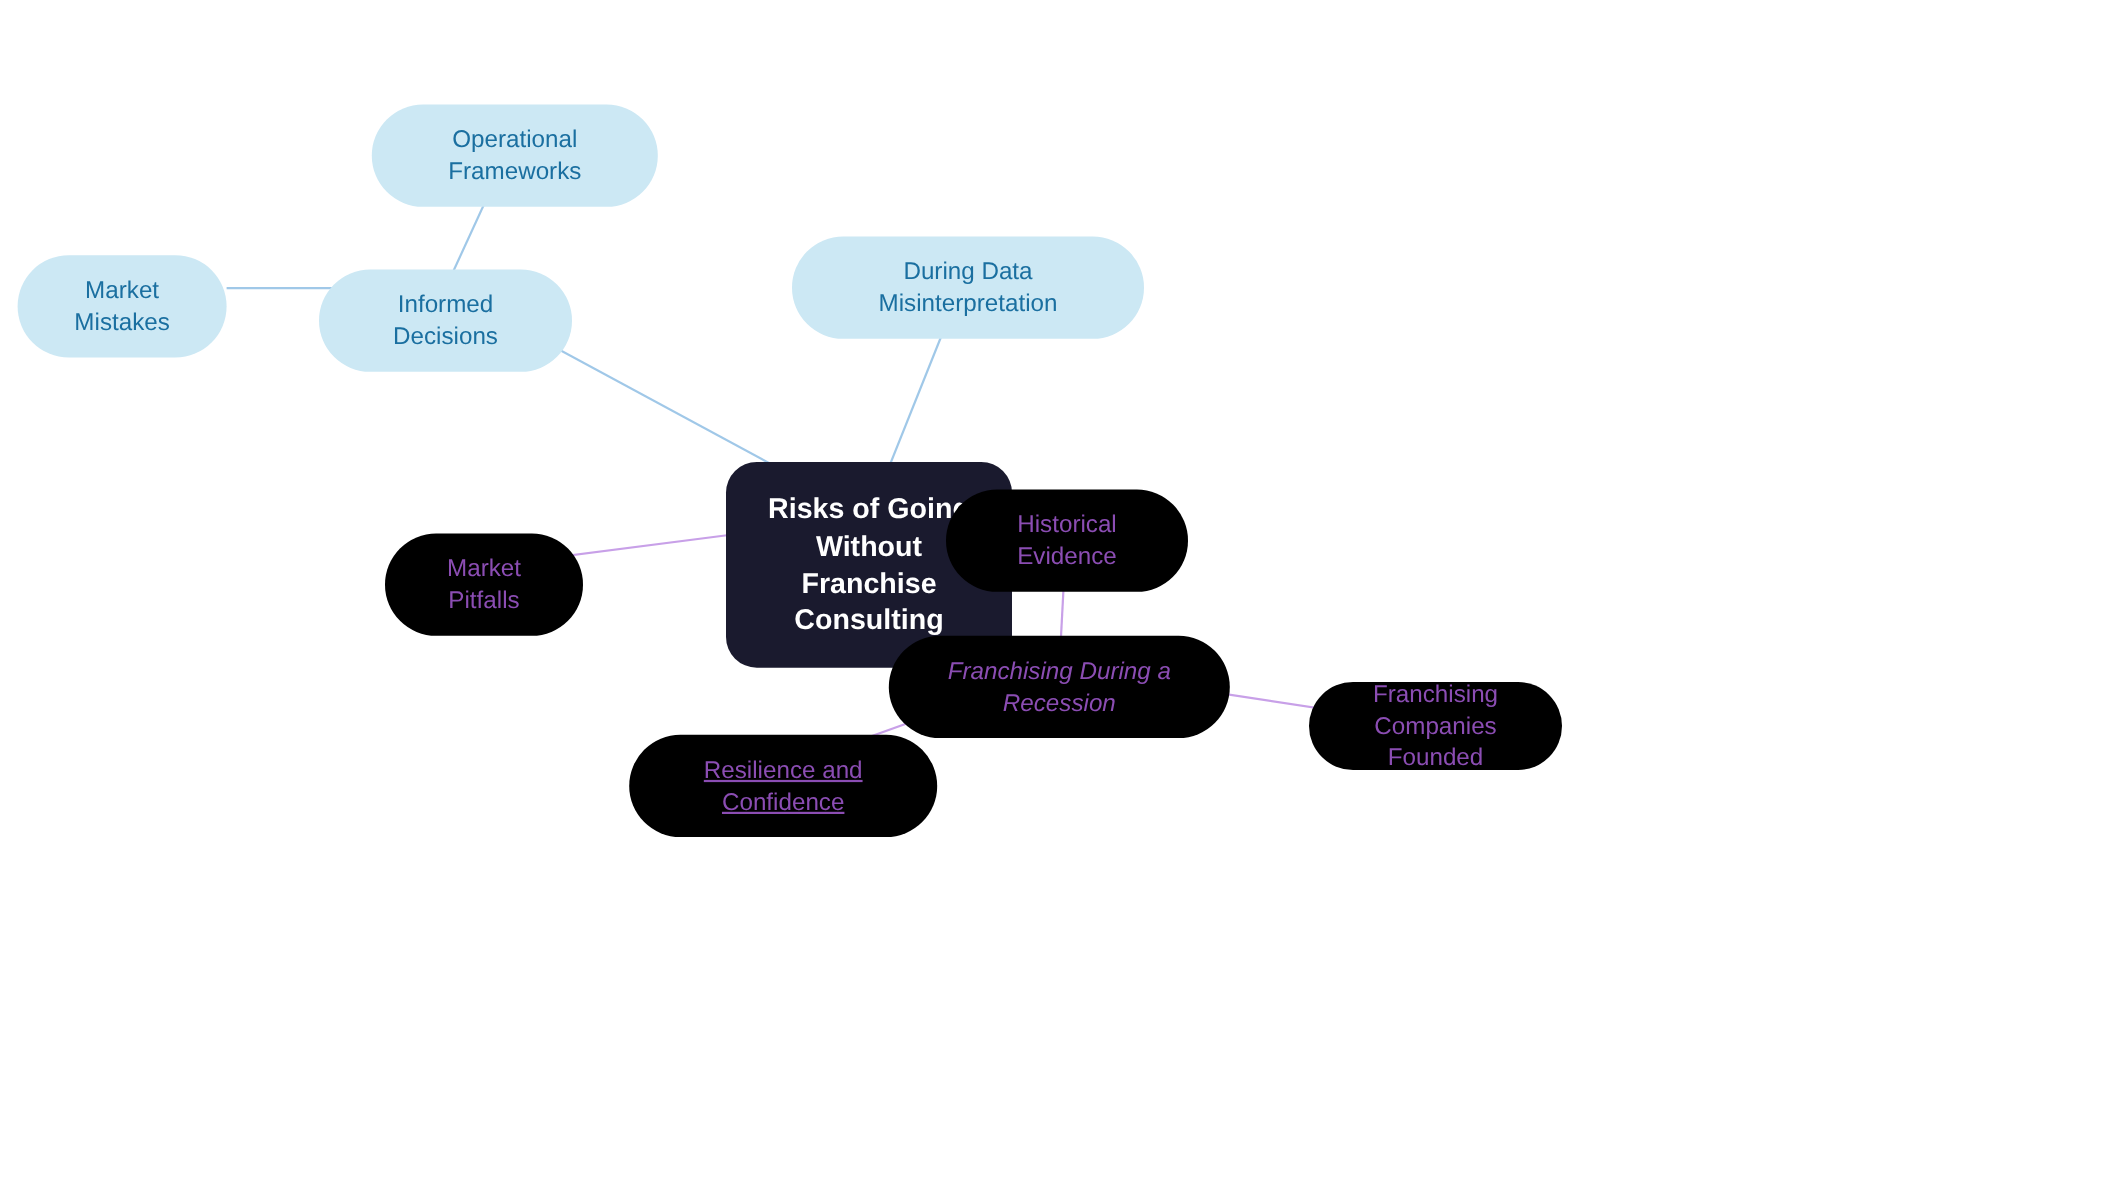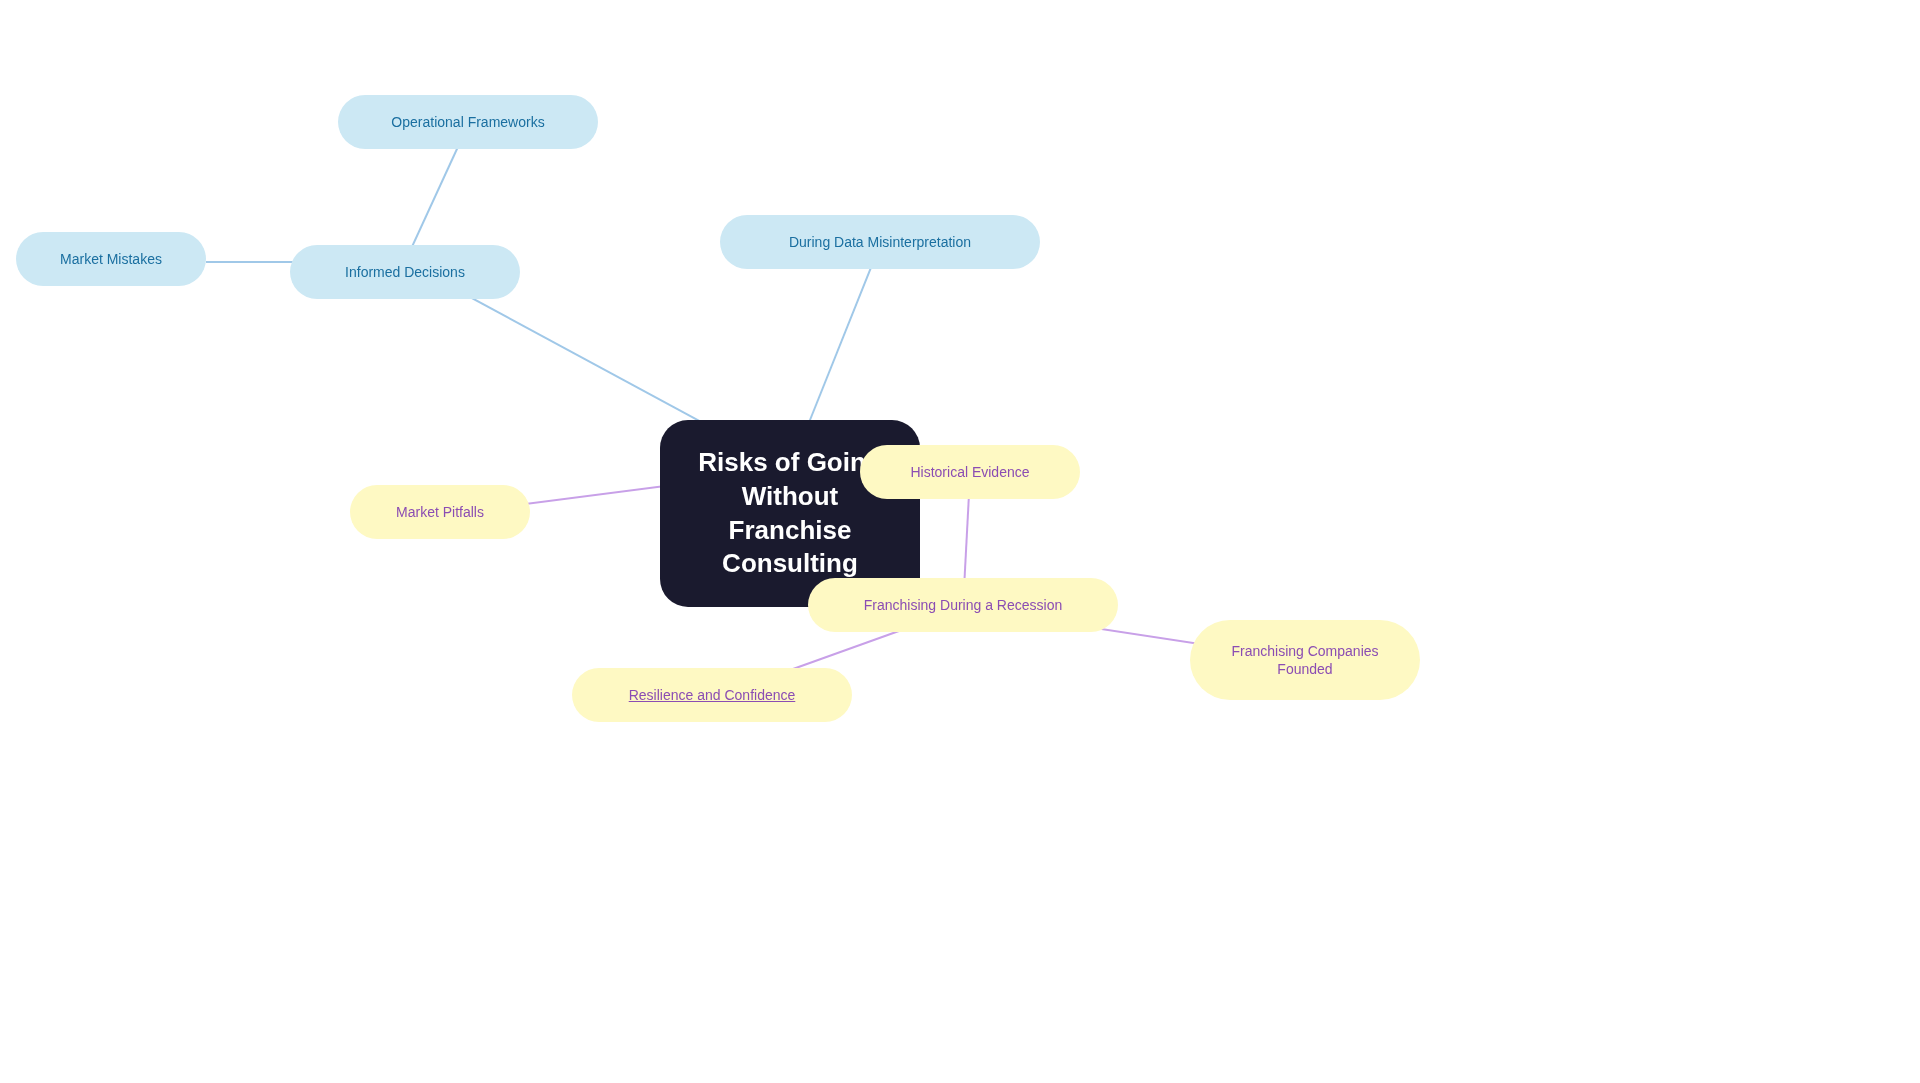--- a/index.html
+++ b/index.html
@@ -18,41 +18,41 @@
       height: 1083px;
       pointer-events: none;
     }
     .node {
       position: absolute;
       border-radius: 50px;
       display: flex;
       align-items: center;
       justify-content: center;
       text-align: center;
-      font-size: 14px;
+      font-size: 22px;
       line-height: 1.3;
       padding: 18px 28px;
       cursor: default;
     }
     .node-center {
       background: #1a1a2e;
       color: #ffffff;
       font-size: 26px;
       font-weight: 600;
       border-radius: 28px;
       width: 260px;
       padding: 26px 30px;
     }
     .node-blue {
       background: #cce8f4;
       color: #1a6fa0;
       border: none;
     }
     .node-purple {
-      background: #fef9c3;
+      background: #000000;
       color: #8b4db3;
       border: none;
     }
   </style>
 </head>
 <body>
 
 <svg id="connections">
 
   <line x1="790" y1="470" x2="405" y2="262" stroke="#a0c8e8" stroke-width="2"></line>
@@ -82,18 +82,18 @@
 <div class="node node-blue" style="left: 290px; top: 245px; width: 230px;">Informed Decisions</div>
 
 <div class="node node-blue" style="left: 16px; top: 232px; width: 190px;">Market Mistakes</div>
 
 <div class="node node-blue" style="left: 720px; top: 215px; width: 320px;">During Data Misinterpretation</div>
 
 <div class="node node-purple" style="left: 350px; top: 485px; width: 180px;">Market Pitfalls</div>
 
 <div class="node node-purple" style="left: 860px; top: 445px; width: 220px;">Historical Evidence</div>
 
-<div class="node node-purple" style="left: 808px; top: 578px; width: 310px;">Franchising During a Recession</div>
+<div class="node node-purple" style="left: 808px; top: 578px; width: 310px; font-style: italic;">Franchising During a Recession</div>
 
 <div class="node node-purple" style="left: 1190px; top: 620px; width: 230px; height: 80px;">Franchising Companies
 Founded</div>
 
 <div class="node node-purple" style="left: 572px; top: 668px; width: 280px; text-decoration: underline;">Resilience and Confidence</div>
 
 </body></html>

